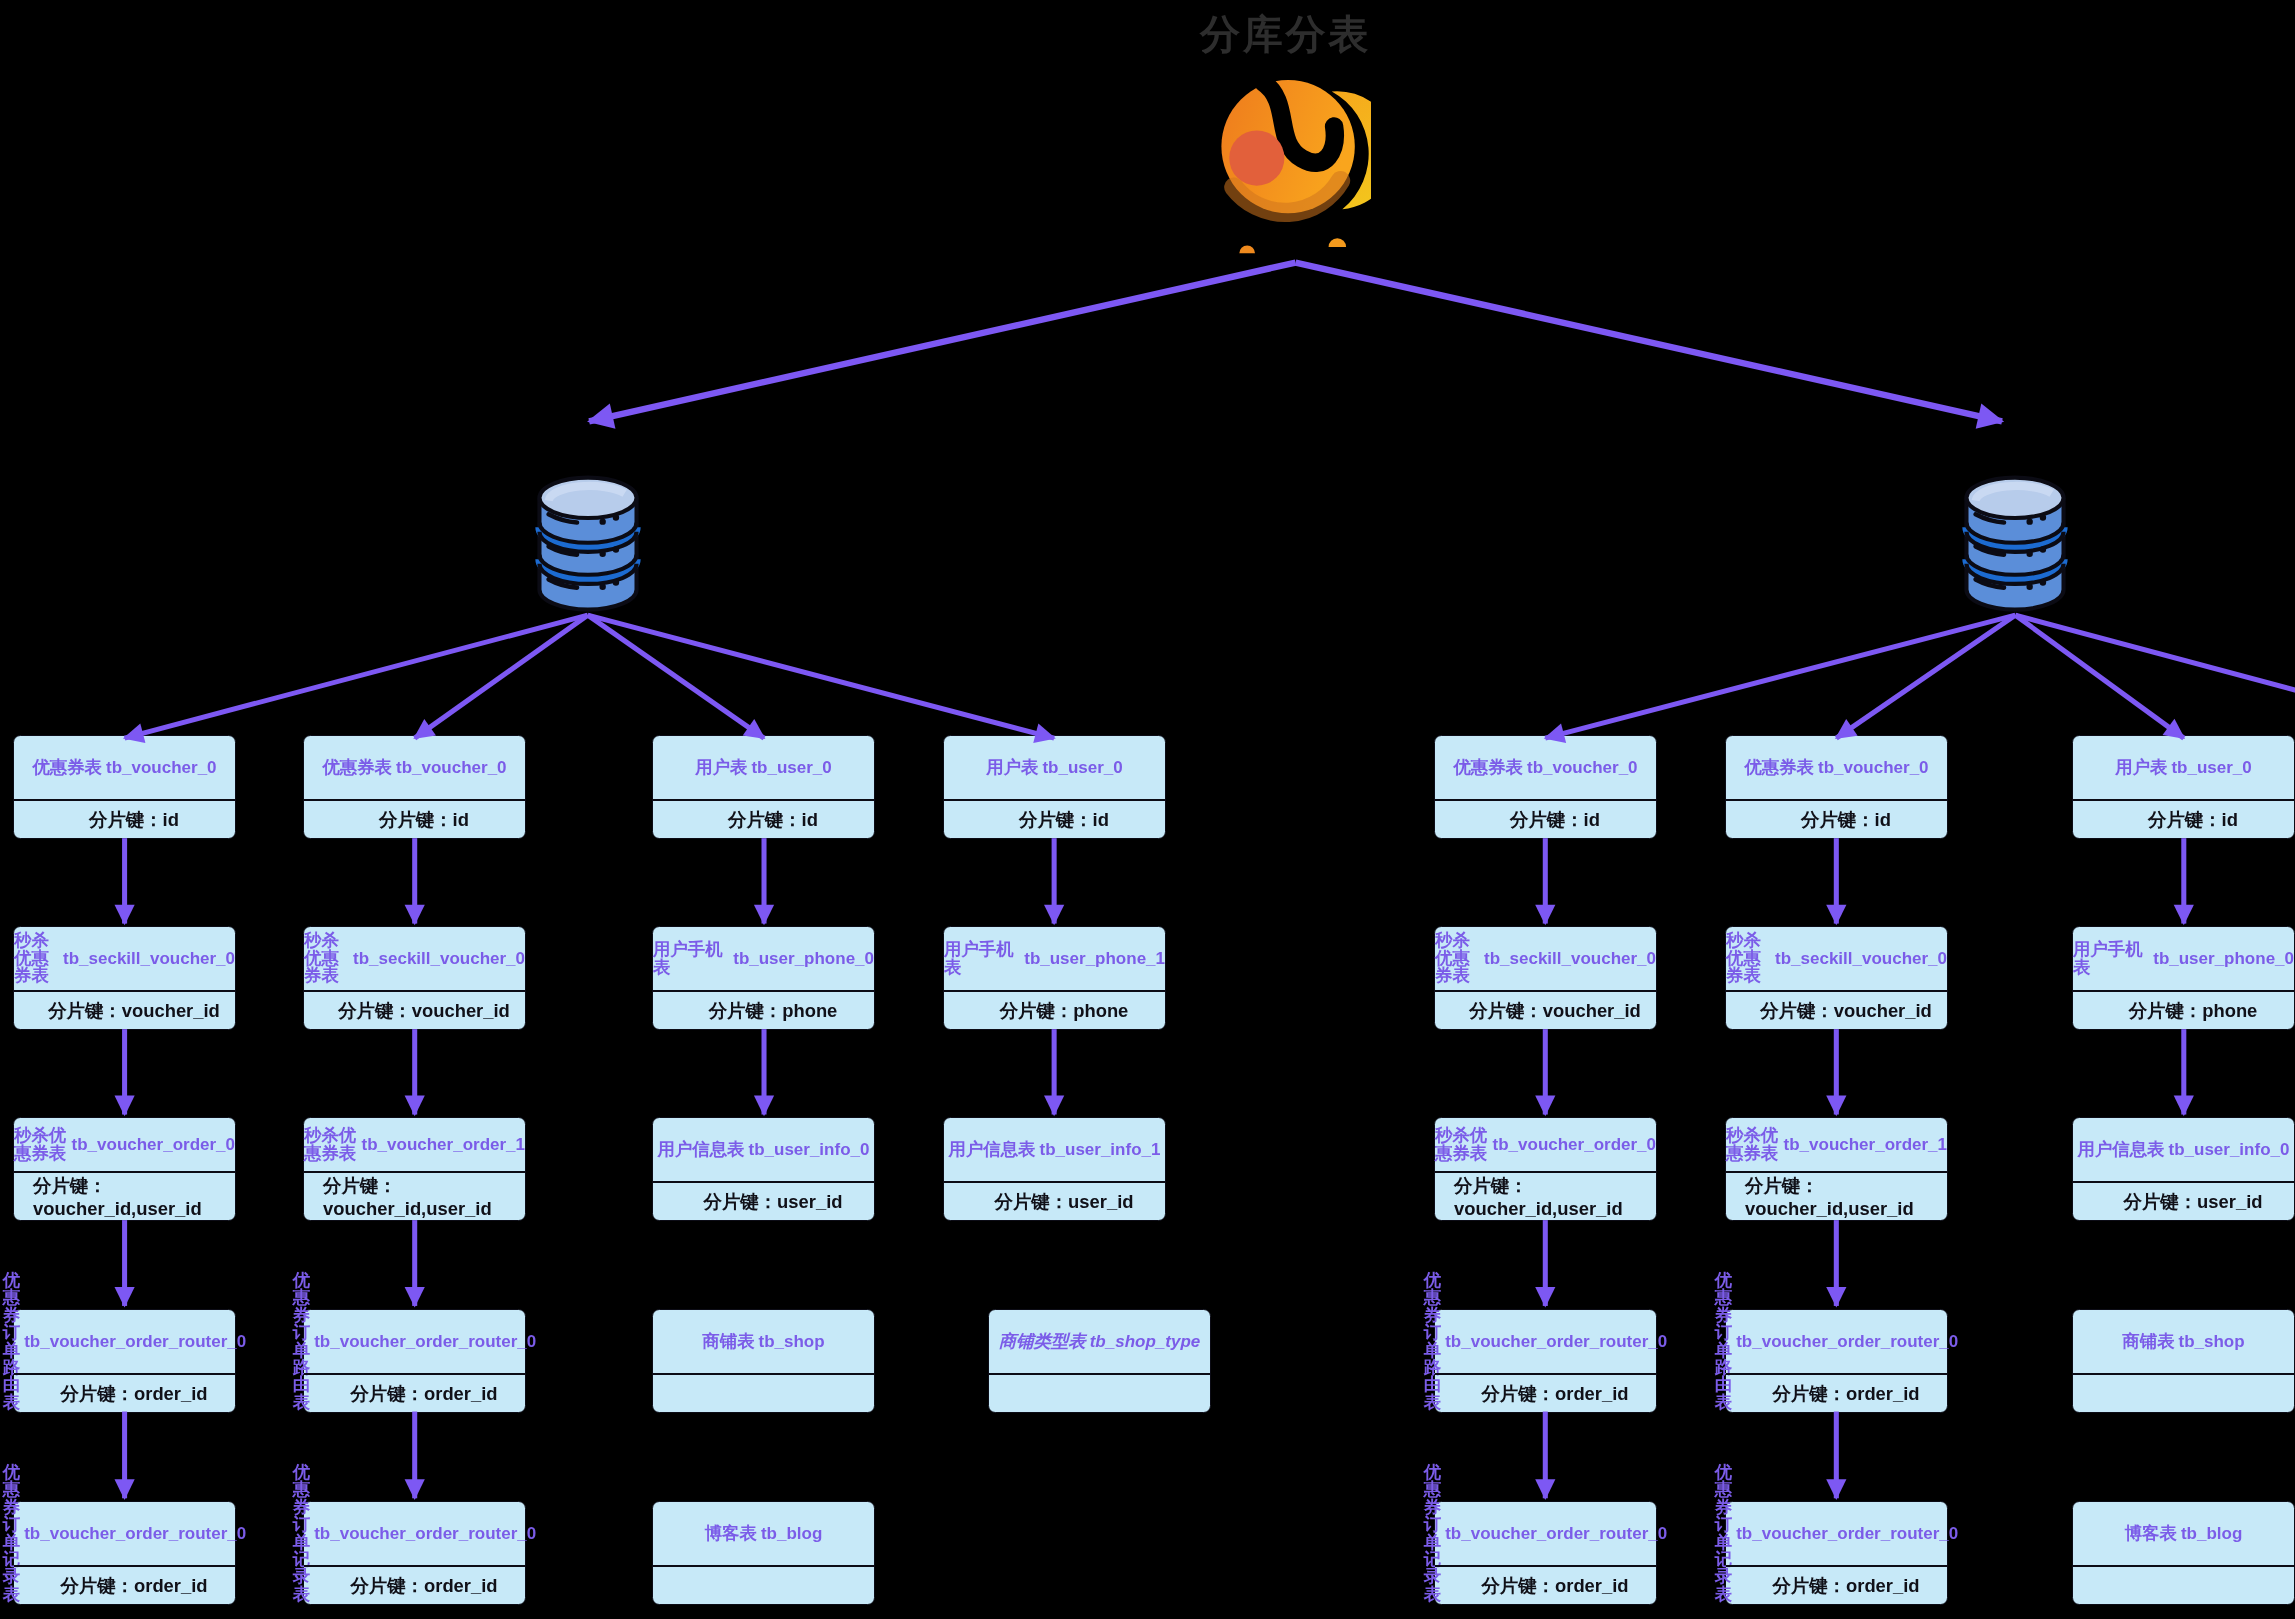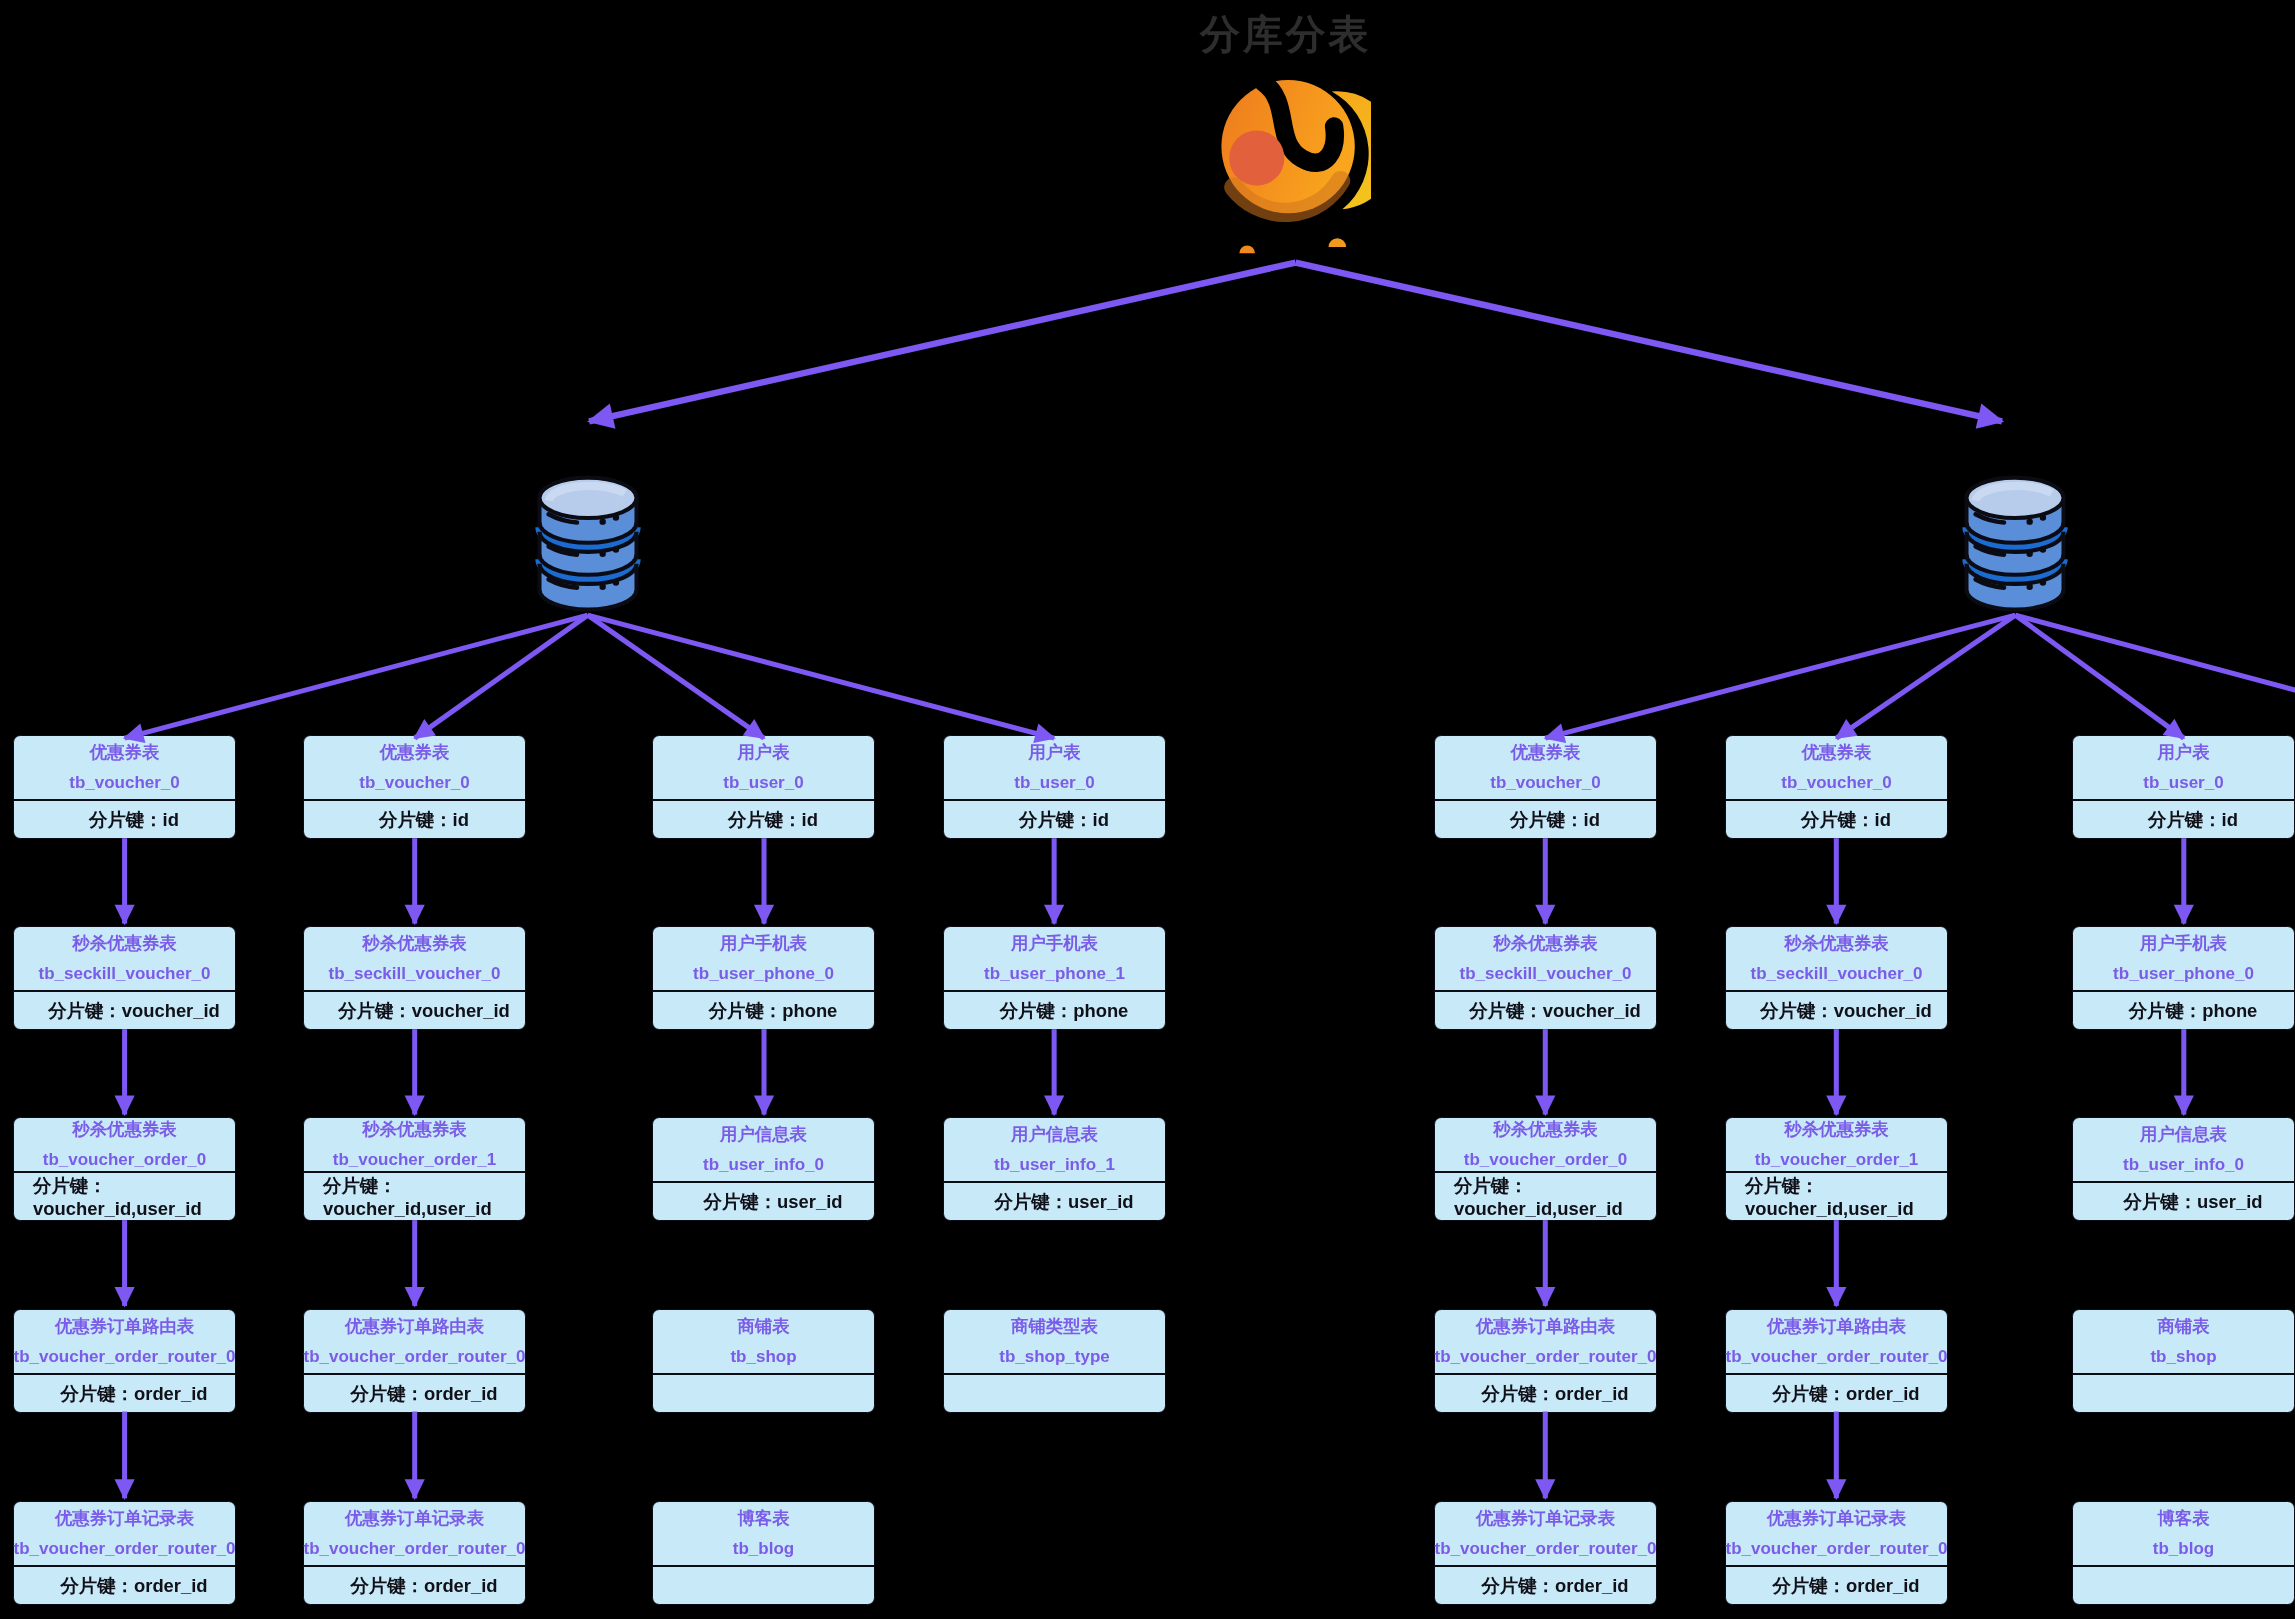--- a/index.html
+++ b/index.html
@@ -18,22 +18,22 @@
   }
   .table-box{
     position:absolute;width:223px;height:104px;box-sizing:border-box;
     background:var(--box-fill,#c7e9f8);
     border:1.8px solid var(--box-border,#0c0c16);
     border-radius:7.3px;
     display:flex;flex-direction:column;
   }
   .tb-header{
     height:63px;box-sizing:border-box;
-    display:flex;flex-direction:column;align-items:center;justify-content:center;
-    gap:13px;padding-top:0;
+    display:flex;flex-direction:row;align-items:center;justify-content:center;
+    gap:4px;padding-top:0;
   }
   .tb-name{
     font-size:17.4px;font-weight:600;
     color:var(--table-title-text,#7b5ce8);
     line-height:1;
   }
   .tb-table{
     font-size:17px;font-weight:600;
     color:var(--table-title-text,#7b5ce8);
     line-height:1;
@@ -241,21 +241,21 @@
       </div>
       <div class="tb-key">分片键：phone</div>
     </div>
     <div class="table-box" style="left: 943px; top: 1117px;">
       <div class="tb-header">
         <div class="tb-name">用户信息表</div>
         <div class="tb-table">tb_user_info_1</div>
       </div>
       <div class="tb-key">分片键：user_id</div>
     </div>
-    <div class="table-box" style="left: 943px; top: 1309px;">
+    <div class="table-box" style="left: 988px; top: 1309px; font-style: italic;">
       <div class="tb-header">
         <div class="tb-name">商铺类型表</div>
         <div class="tb-table">tb_shop_type</div>
       </div>
       <div class="tb-key"></div>
     </div>
     <div class="table-box" style="left: 1434px; top: 735px;">
       <div class="tb-header">
         <div class="tb-name">优惠券表</div>
         <div class="tb-table">tb_voucher_0</div>

